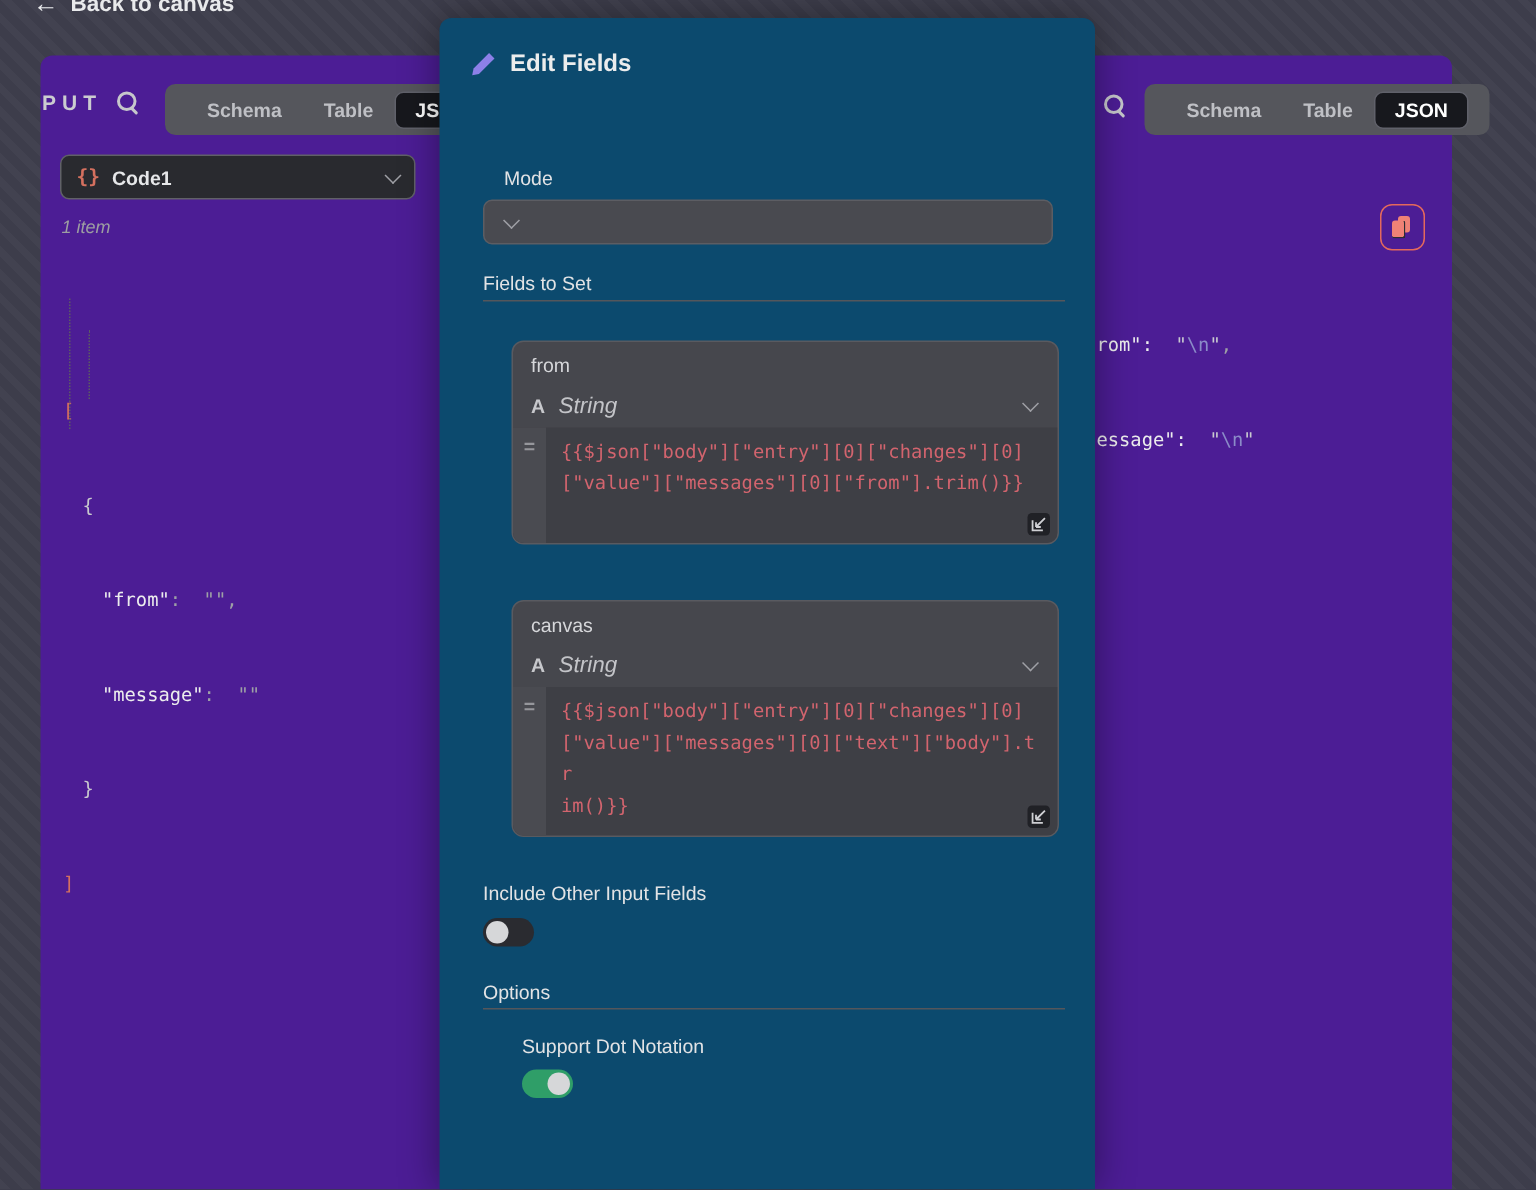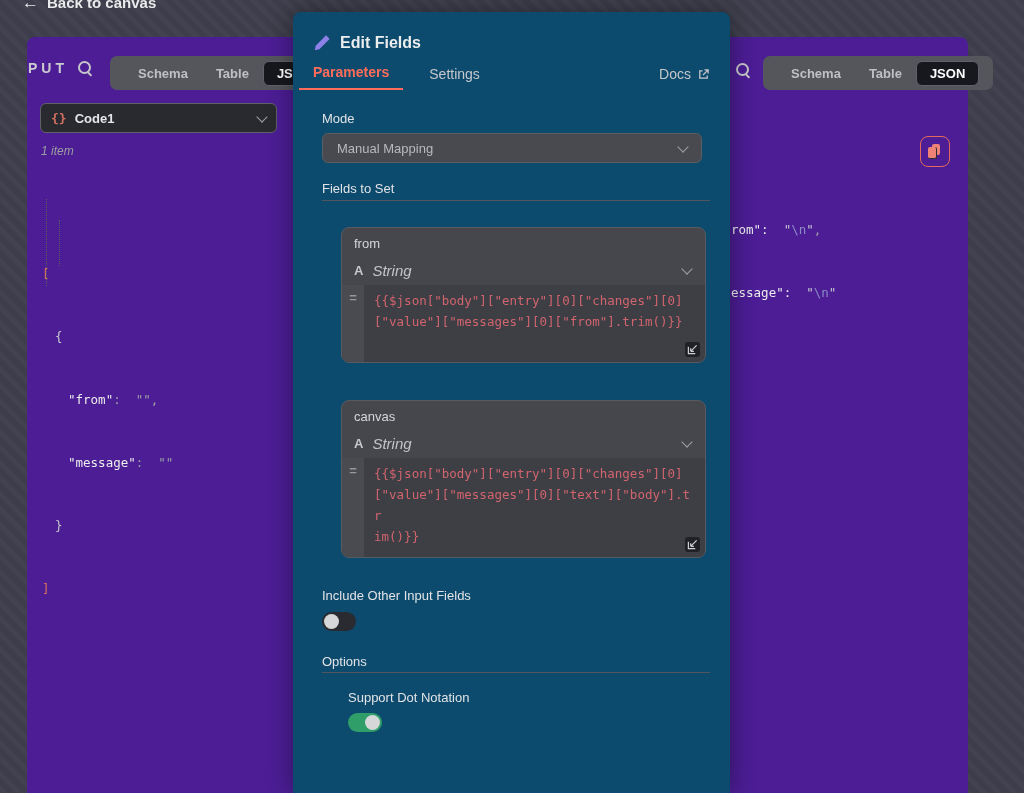--- a/index.html
+++ b/index.html
@@ -134,34 +134,23 @@
 </div>
 
 <div class="modal">
   <div class="pencil">
     <svg width="18" height="18" viewBox="0 0 16 16">
         <path fill="#8d80e8" d="M11.6 1.2 L14.8 4.4 L5.6 13.6 L1.6 14.4 L2.4 10.4 Z"></path>
       </svg>
   </div>
   <div class="m-title">Edit Fields</div>
 
-  <div class="m-tabs">
-    <div class="m-tab active">Parameters</div>
-    <div class="m-tab" style="margin-left:12px;">Settings</div>
-    <div class="m-docs">
-      <span>Docs</span>
-      <svg width="13" height="13" viewBox="0 0 14 14">
-          <path fill="none" stroke="#c6c7cb" stroke-width="1.4" d="M6 3 H3 V11 H11 V8 M8 2 H12 V6 M12 2 L6.5 7.5"></path>
-        </svg>
-    </div>
-  </div>
-
-  <div class="f-label" style="left:29px;top:99px;">Mode</div>
+
+  <div class="f-label" style="left:43px;top:99px;">Mode</div>
   <div class="m-select">
-    <span class="val">Manual Mapping</span>
     <span class="chev"></span>
   </div>
 
   <div class="f-label" style="left:29px;top:169px;">Fields to Set</div>
   <div class="divider" style="top:188px;"></div>
 
   <div class="card" style="top:215px;height:136px;">
     <div class="fname">from</div>
     <div class="trow">
       <span class="ticon">A</span>

